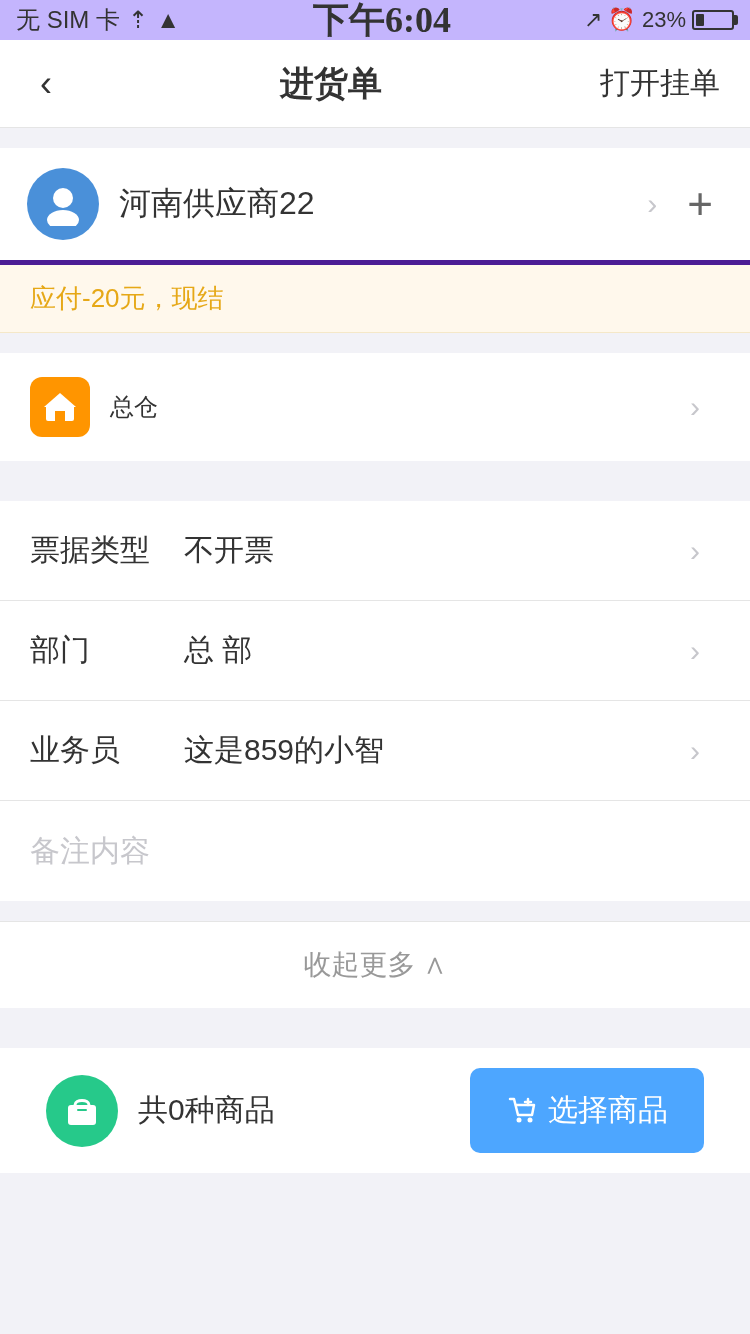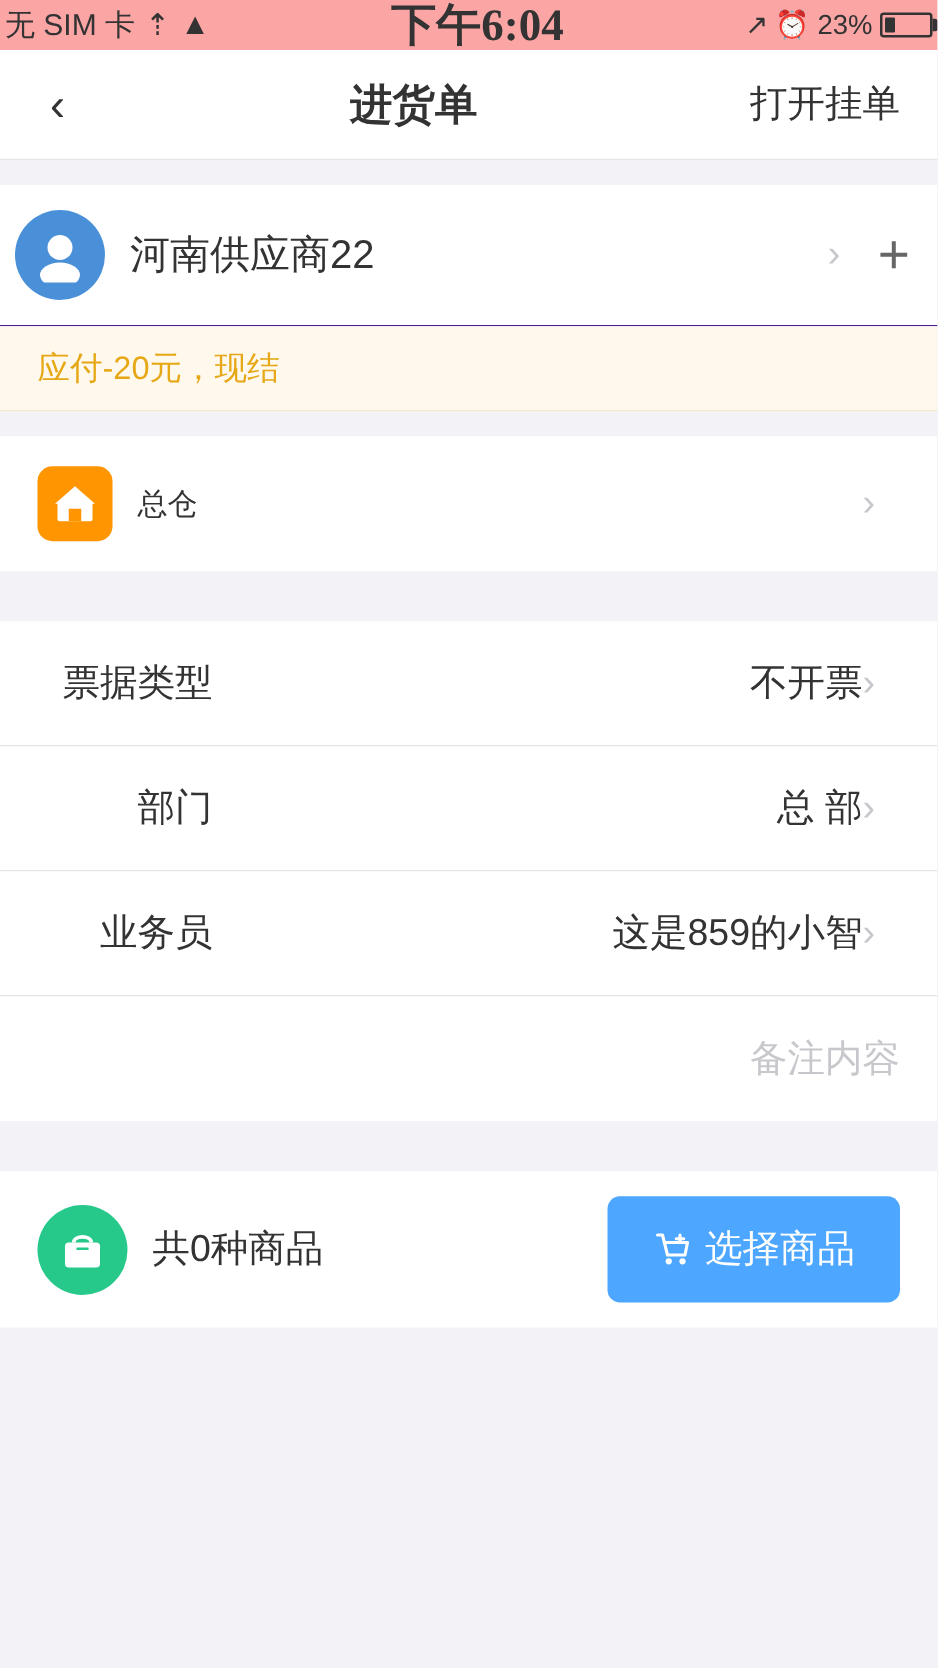--- a/index.html
+++ b/index.html
@@ -10,25 +10,25 @@
       min-height: 1334px;
       background: #f2f2f7;
       font-family: -apple-system, "PingFang SC", "Helvetica Neue", Arial, sans-serif;
       font-size: 28px;
       color: #333;
     }
 
     
     .status-bar {
       height: 40px;
-      background: #fca5a5;
+      background: #c4b5fd;
       display: flex;
       align-items: center;
       justify-content: space-between;
-      padding: 0 4px;
+      padding: 0 16px;
       font-size: 24px;
       font-weight: 500;
     }
     .status-left { display: flex; align-items: center; gap: 8px; }
     .status-center { font-size: 36px; font-weight: 600; font-family: Liberation Serif, serif; }
     .status-right { display: flex; align-items: center; gap: 6px; font-size: 22px; }
     .battery-icon {
       width: 42px; height: 20px; border: 2px solid #333; border-radius: 3px; position: relative; display: inline-flex; align-items: center; padding: 2px;
     }
     .battery-icon::after {
@@ -72,22 +72,22 @@
     
     .card-section {
       background: #fff;
       margin-bottom: 0;
     }
 
     
     .supplier-row {
       display: flex;
       align-items: center;
-      padding: 20px 12px;
-      border-bottom: 1px solid #4c1d95;
+      padding: 20px 27px;
+      border-bottom: 5px solid #4c1d95;
     }
     .supplier-avatar {
       width: 72px;
       height: 72px;
       border-radius: 50%;
       background: #4a90d9;
       display: flex;
       align-items: center;
       justify-content: center;
       margin-right: 20px;
@@ -151,21 +151,20 @@
     .form-section {
       background: #fff;
       margin-top: 20px;
     }
     .form-row {
       display: flex;
       align-items: center;
       padding: 0 30px;
       height: 100px;
       border-bottom: 1px solid #e5e5e5;
-      text-align: right;
     }
     .form-row:last-child {
       border-bottom: none;
     }
     .form-label {
       font-size: 30px;
       color: #333;
       width: 140px;
       flex-shrink: 0;
     }
@@ -194,21 +193,21 @@
       border-top: 1px solid #e5e5e5;
       margin-top: 20px;
     }
 
     
     .product-bar {
       background: #fff;
       margin-top: 20px;
       display: flex;
       align-items: center;
-      padding: 20px 30px;
+      padding: 20px 46px;
     }
     .product-icon {
       width: 72px;
       height: 72px;
       border-radius: 50%;
       background: #26c98a;
       display: flex;
       align-items: center;
       justify-content: center;
       margin-right: 20px;
@@ -320,20 +319,23 @@
       <span class="form-value">这是859的小智</span>
       <span class="chevron-right">›</span>
     </div>
 
     <div class="form-row">
       <span class="form-placeholder">备注内容</span>
     </div>
 
   </div>
 
+  <div class="collapse-toggle">
+    <span>收起更多 ∧</span>
+  </div>
 
   <div class="section-divider"></div>
 
   <div class="product-bar">
     <div class="product-icon">
       <svg width="40" height="40" viewBox="0 0 40 40" fill="none" xmlns="http://www.w3.org/2000/svg">
         <rect x="6" y="14" width="28" height="20" rx="3" fill="white"></rect>
         <path d="M13 14 C13 8 27 8 27 14" stroke="white" stroke-width="3" fill="none"></path>
         <rect x="15" y="18" width="10" height="2" rx="1" fill="#26c98a"></rect>
       </svg>

